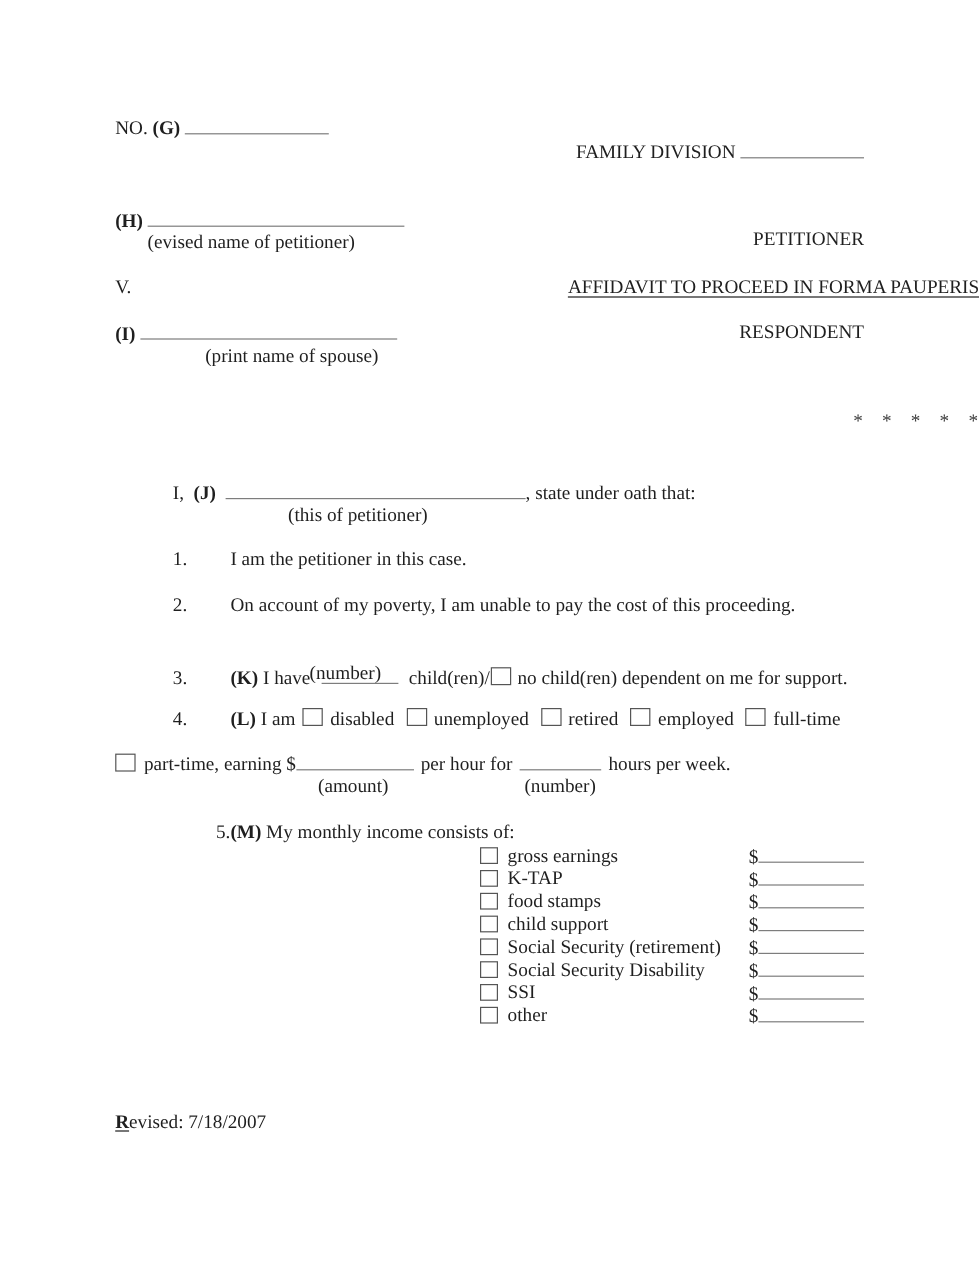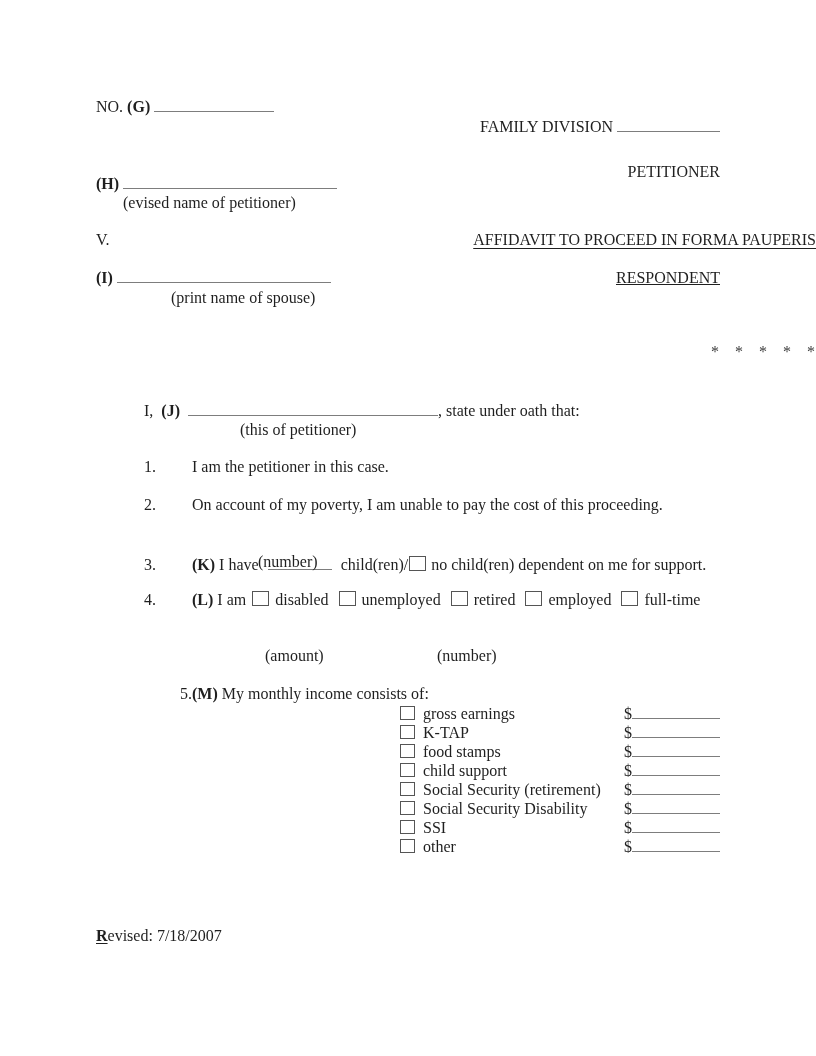--- a/index.html
+++ b/index.html
@@ -50,33 +50,33 @@
   </div>
   <div class="abs right" style="top:117px;">
     <span>FAMILY DIVISION</span>
     <span class="blank" style="width:103px;"></span>
   </div>
 
   <div class="abs" style="left:96px;top:174px;">
     <span class="b">(H)</span>
     <span class="blank" style="width:214px;"></span>
   </div>
-  <div class="abs right" style="top:162px;">PETITIONER</div>
+  <div class="abs right" style="top:190px;">PETITIONER</div>
   <div class="abs" style="left:123px;top:193px;">(evised name of petitioner)</div>
 
   <div class="abs" style="left:96px;top:230px;">V.</div>
   <div class="abs center" style="top:230px;">
     <span class="title-underline">AFFIDAVIT TO PROCEED IN FORMA PAUPERIS</span>
   </div>
 
   <div class="abs" style="left:96px;top:268px;">
     <span class="b">(I)</span>
     <span class="blank" style="width:214px;"></span>
   </div>
-  <div class="abs right" style="top:268px;text-decoration:underline;">RESPONDENT</div>
+  <div class="abs right" style="top:268px;">RESPONDENT</div>
   <div class="abs" style="left:123px;top:288px;margin-left:48px;">(print name of spouse)</div>
 
   <div class="abs center sep" style="top:342px;">* * * * *</div>
 
   <div class="abs" style="left:144px;top:401px;">
     <span>I,</span>
     <span class="b" style="margin-left:4px;">(J)</span>
     <span class="blank" style="width:250px;margin-left:4px;"></span><span>, state under oath that:</span>
   </div>
   <div class="abs" style="left:240px;top:420px;">(this of petitioner)</div>
@@ -95,20 +95,28 @@
     <span class="blank" style="width:64px;margin:0 5px;"></span>
     <span>child(ren)/</span><span class="checkbox" style="margin:0 5px 0 1px;"></span><span>no child(ren) dependent on me for support.</span>
   </div>
   <div class="abs" style="left:258px;top:552px;">(number)</div>
 
   <div class="abs" style="left:144px;top:590px;">
     <span class="num">4.</span><span class="b">(L)</span>
     <span>I am</span><span class="checkbox opt-cb" style="margin-left:6px;"></span><span>disabled</span><span class="checkbox opt-cb"></span><span>unemployed</span><span class="checkbox opt-cb"></span><span>retired</span><span class="checkbox opt-cb"></span><span>employed</span><span class="checkbox opt-cb"></span><span>full-time</span>
   </div>
 
+  <div class="abs" style="left:96px;top:627px;">
+    <span class="checkbox"></span>
+    <span style="margin-left:3px;">part-time, earning</span>
+    <span>$</span><span class="blank" style="width:98px;"></span>
+    <span style="margin:0 2px;">per hour for</span>
+    <span class="blank" style="width:68px;"></span>
+    <span style="margin-left:2px;">hours per week.</span>
+  </div>
   <div class="abs" style="left:265px;top:646px;">(amount)</div>
   <div class="abs" style="left:437px;top:646px;">(number)</div>
 
   <div class="abs" style="left:144px;top:684px;text-align:right;">
     <span class="num">5.</span><span class="b">(M)</span>
     <span>My monthly income consists of:</span>
   </div>
 
   <div class="abs" style="left:0;top:704px;">
 

